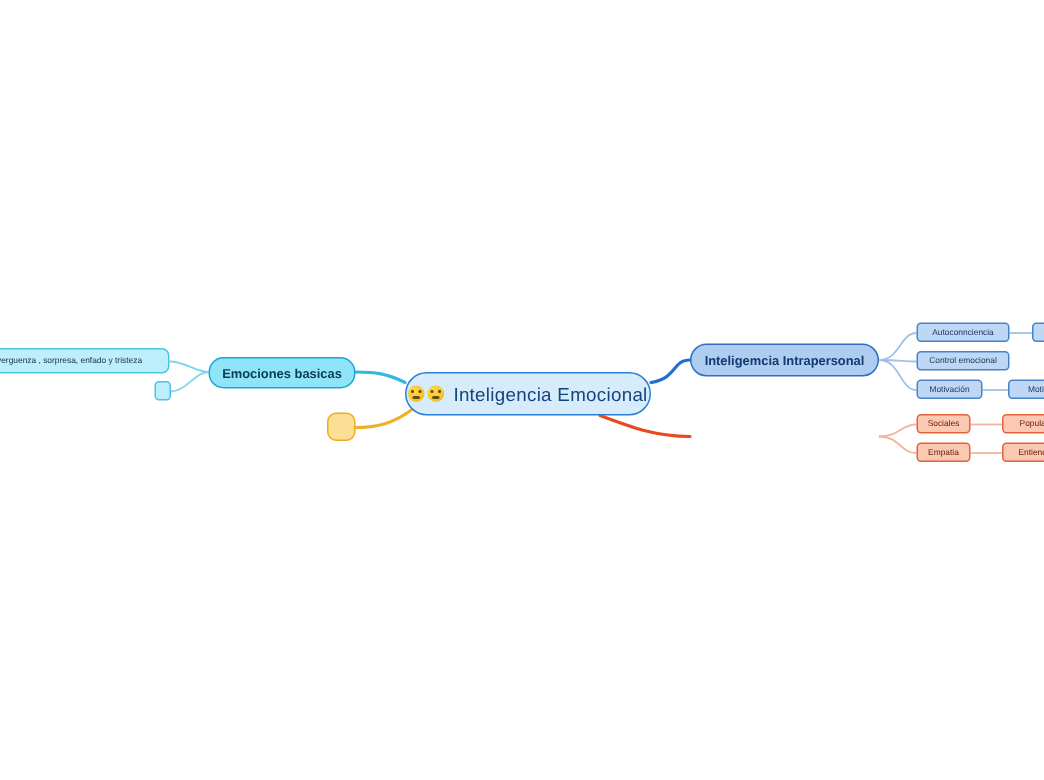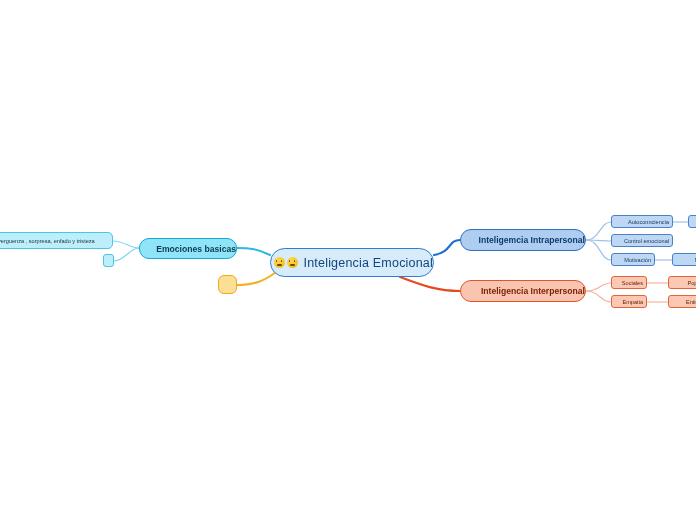--- a/index.html
+++ b/index.html
@@ -21,21 +21,21 @@
     top: 0;
     width: 696px;
     height: 520px;
     pointer-events: none;
   }
   .node {
     position: absolute;
     box-sizing: border-box;
     display: flex;
     align-items: center;
-    justify-content: flex-end;
+    justify-content: center;
     white-space: nowrap;
     z-index: 5;
   }
 
   
   .node-root {
     left: 270px;
     top: 248px;
     width: 164px;
     height: 29px;
@@ -260,23 +260,20 @@
     <span>Control emocional</span>
   </div>
 
   <div class="node leaf-blue l-motivacion">
     <span>Motivación</span>
   </div>
   <div class="node leaf-blue l-motiv2">
     <span>Motiv</span>
   </div>
 
-  <div class="node node-branch-orange">
-    <span>Inteligencia Interpersonal</span>
-  </div>
 
   <div class="node leaf-orange l-sociales">
     <span>Sociales</span>
   </div>
   <div class="node leaf-orange l-popularidad">
     <span>Populari</span>
   </div>
 
   <div class="node leaf-orange l-empatia">
     <span>Empatia</span>

